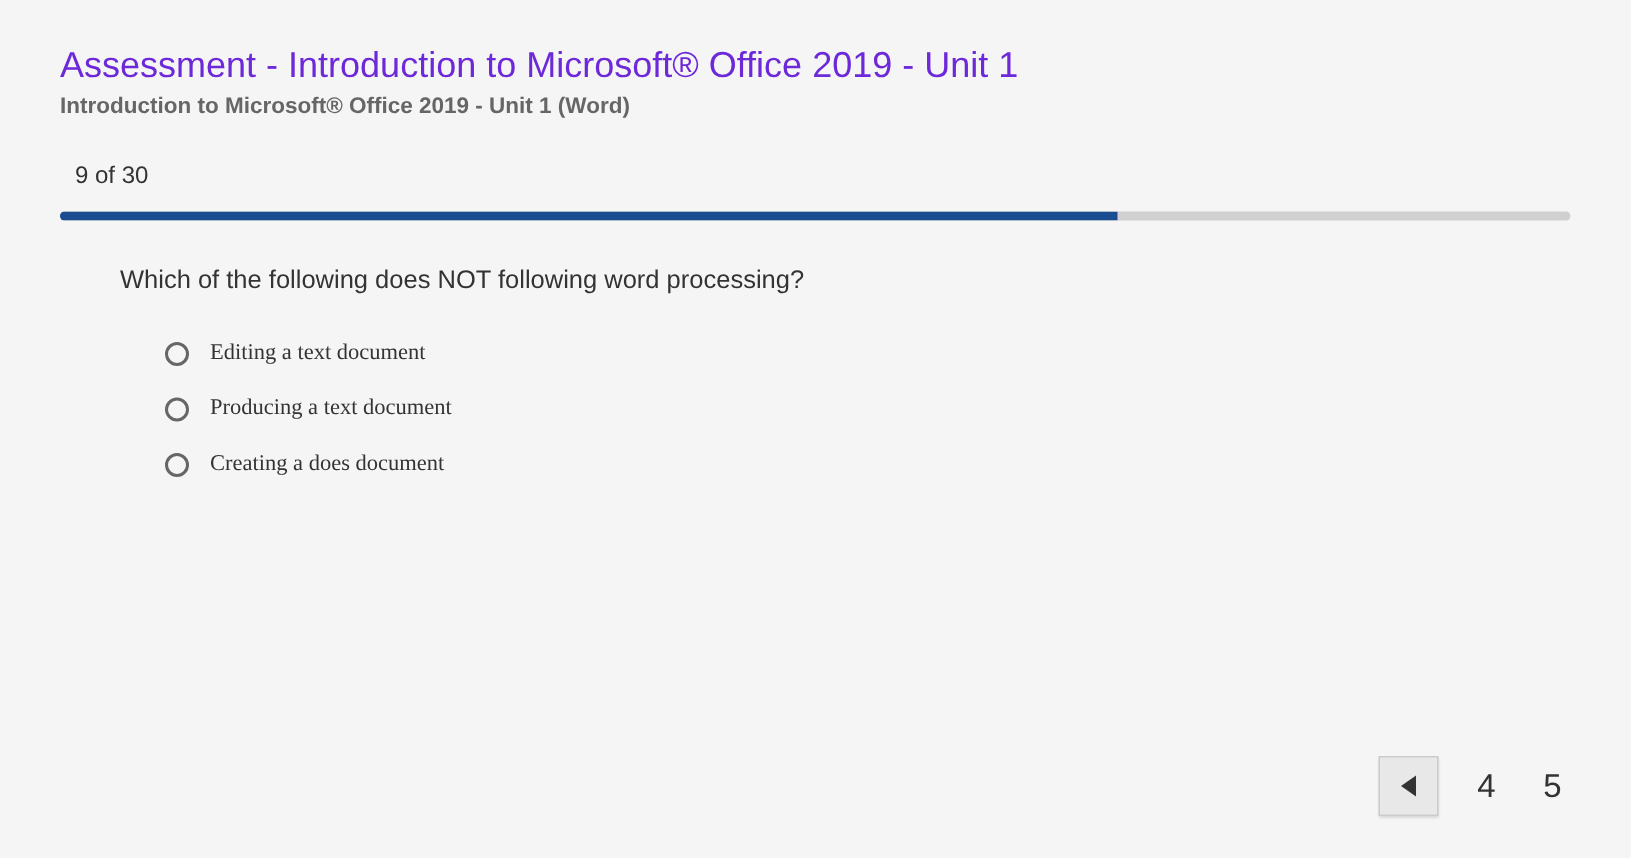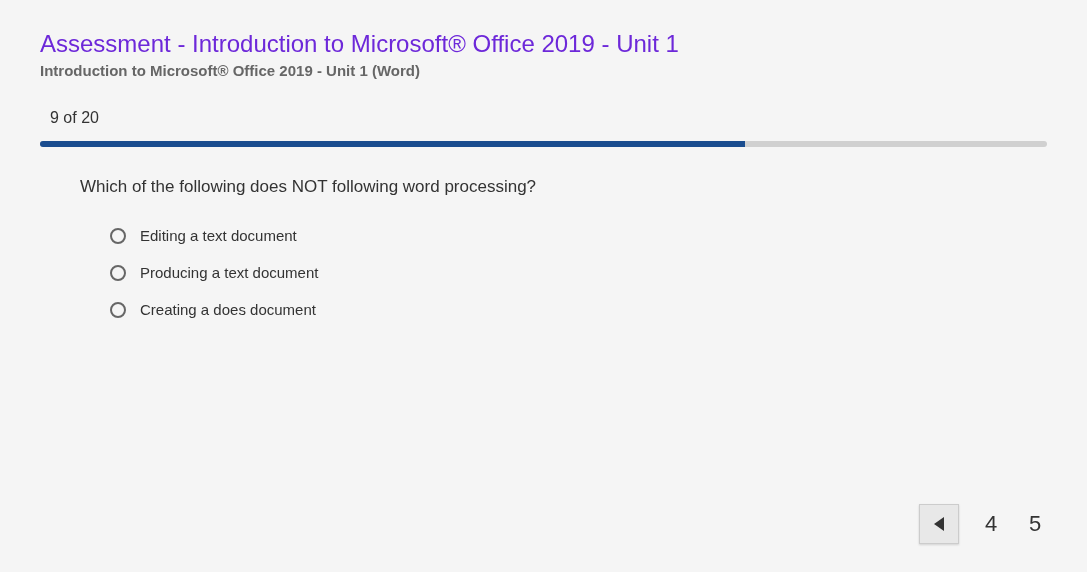--- a/index.html
+++ b/index.html
@@ -51,20 +51,21 @@
     }
     .question {
       font-size: 17px;
       color: #333;
       font-weight: normal;
       margin-left: 40px;
       margin-bottom: 30px;
     }
     .options {
       margin-left: 70px;
+      font-family: Liberation Serif, serif;
     }
     .option {
       display: flex;
       align-items: center;
       margin-bottom: 20px;
       cursor: pointer;
     }
     .radio {
       width: 16px;
       height: 16px;
@@ -110,21 +111,21 @@
       text-align: center;
     }
   </style>
 </head>
 <body>
 
 <div class="container">
   <h1 class="title">Assessment - Introduction to Microsoft® Office 2019 - Unit 1</h1>
   <div class="subtitle">Introduction to Microsoft® Office 2019 - Unit 1 (Word)</div>
 
-  <div class="progress-label">9 of 20</div>
+  <div class="progress-label">9 of 30</div>
   <div class="progress-bar">
     <div class="progress-fill"></div>
   </div>
 
   <div class="question">Which of the following does NOT following word processing?</div>
 
   <div class="options">
     <div class="option">
       <div class="radio"></div>
       <span class="option-label">Editing a text document</span>

